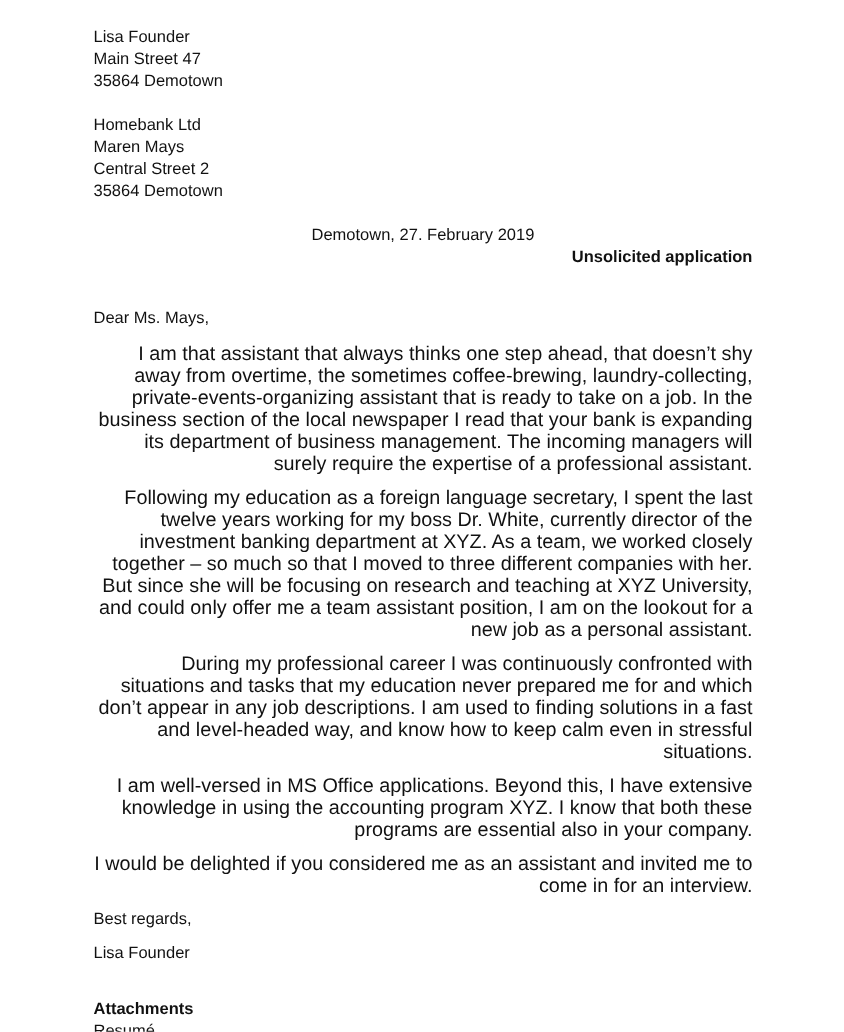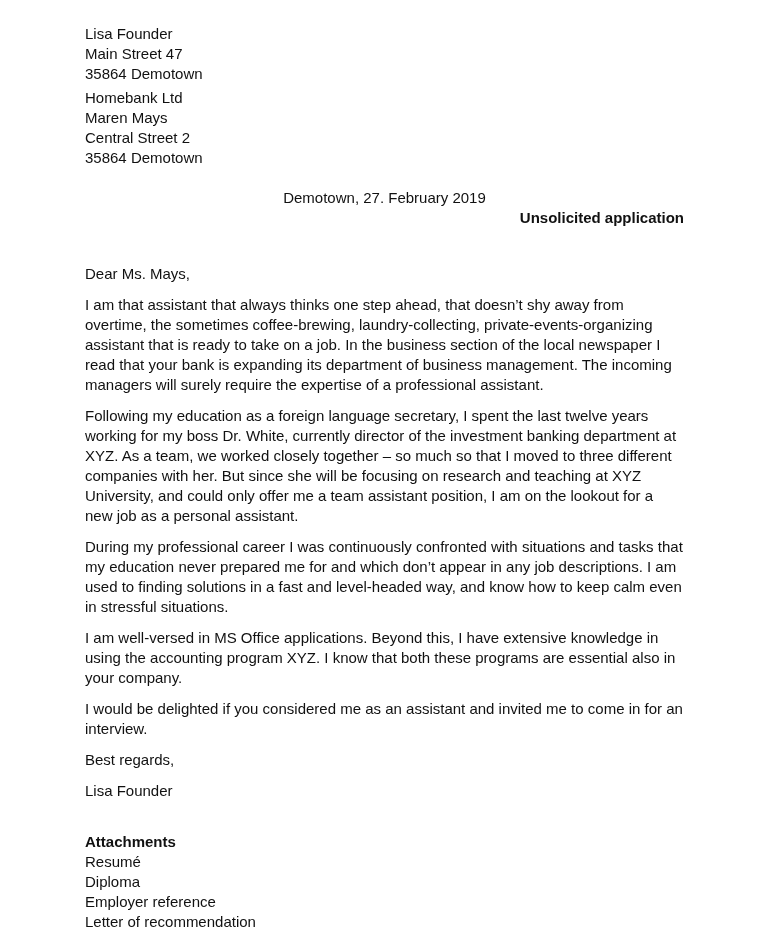--- a/index.html
+++ b/index.html
@@ -33,21 +33,21 @@
     font-size: 15px;
     line-height: 20px;
     white-space: pre;
   }
 
   .sender-block {
     margin: 0;
   }
 
   .recipient-block {
-    margin: 4px 0 0 0;
+    margin: 20px 0 0 0;
   }
 
   .date-line {
     margin: 20px 0 0 0;
     text-align: center;
     font-size: 15px;
     line-height: 20px;
   }
 
   .subject {
@@ -59,23 +59,23 @@
   }
 
   .salutation {
     margin: 36px 0 0 0;
     font-size: 15px;
     line-height: 20px;
   }
 
   .para {
     margin: 11px 0 0 0;
-    font-size: 15px;
+    font-size: 18px;
     line-height: 20px;
-    text-align: left;
+    text-align: right;
   }
 
   .closing {
     margin: 11px 0 0 0;
     font-size: 15px;
     line-height: 20px;
   }
 
   .signature {
     margin: 11px 0 0 0;

